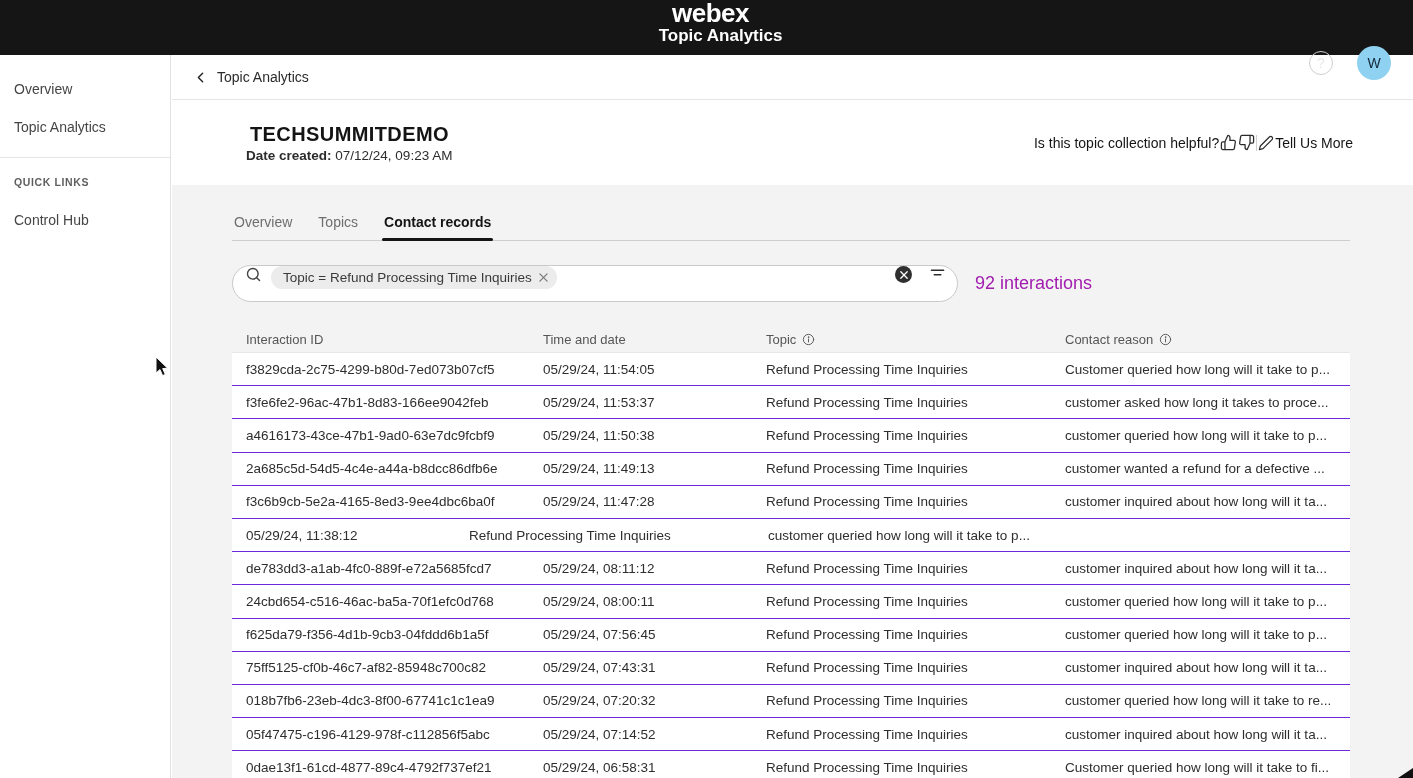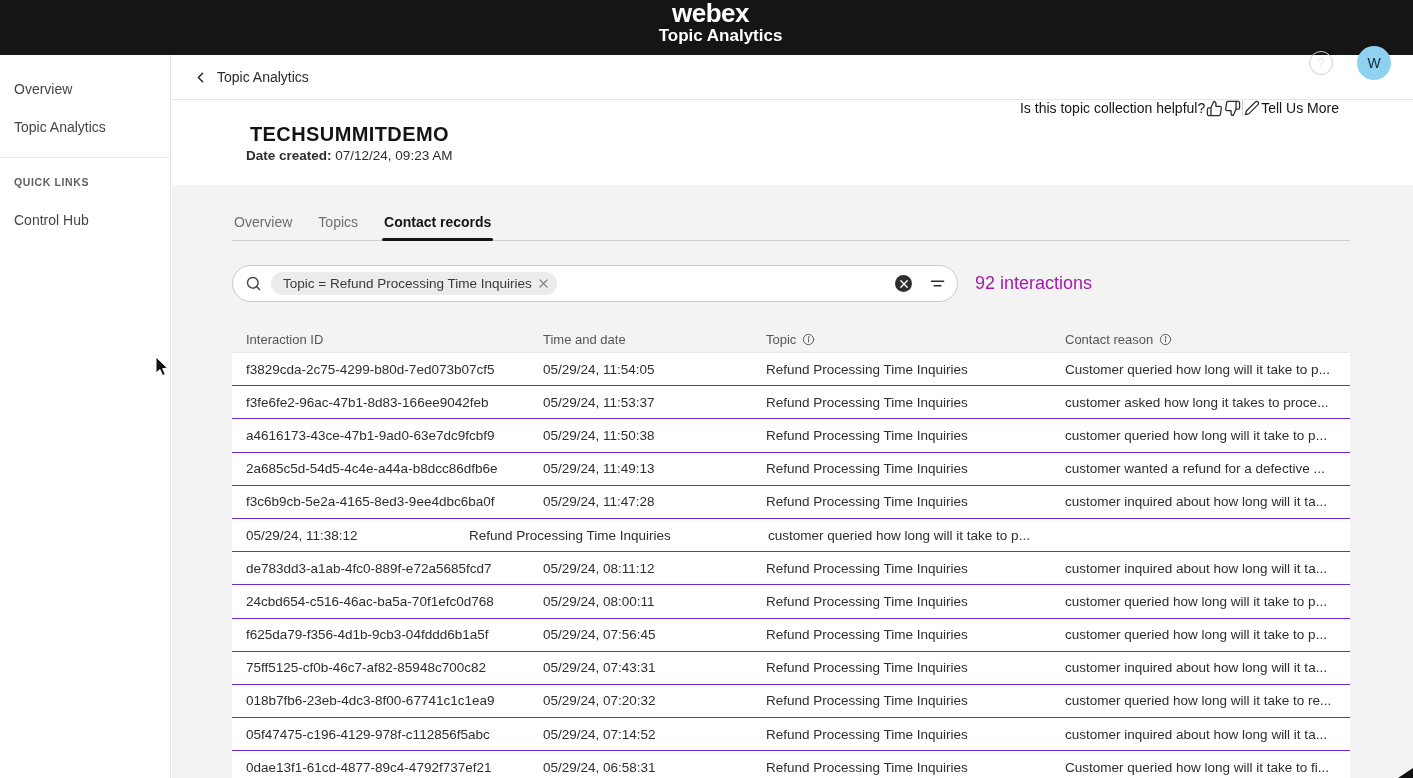--- a/index.html
+++ b/index.html
@@ -56,21 +56,21 @@
   .back-btn { display:flex; align-items:center; cursor:pointer; color:#222; }
   .breadcrumb-label { font-size:14px; color:#2b2b2b; }
 
   .title-bar { height:85px; background:#fff; position:relative; flex:none; }
   .page-title {
     position:absolute; left:78px; top:23px; font-size:20px; font-weight:700;
     letter-spacing:.02em; color:#141414;
   }
   .date-line { position:absolute; left:74px; top:48px; font-size:13.5px; color:#2d2d2d; }
   .date-label { font-weight:700; }
-  .feedback { position:absolute; right:74px; top:0; height:100%; display:flex; align-items:flex-start; gap:1px; }
+  .feedback { position:absolute; right:60px; top:0; height:100%; display:flex; align-items:center; gap:1px; }
   .feedback-q { font-size:14px; color:#141414; }
   .icon-btn { display:flex; align-items:center; color:#2b2b2b; cursor:pointer; }
   .v-sep { width:1px; height:16px; background:#cfcfcf; }
   .tell-more { font-size:14px; color:#141414; cursor:pointer; }
 
   
   .content {
     flex:1; background:#f3f3f3; padding:23px 63px 0 60px;
     display:flex; flex-direction:column; overflow:hidden;
   }
@@ -82,21 +82,21 @@
   }
   .tab.active { color:#141414; font-weight:600; }
   .tab.active::after {
     content:""; position:absolute; left:0; right:0; bottom:-1px; height:3px;
     background:#141414; border-radius:2px;
   }
 
   .filter-row { display:flex; align-items:center; margin-top:24px; flex:none; }
   .search-box {
     width:726px; height:37px; background:#fff; border:1px solid #c9c9c9;
-    border-radius:19px; display:flex; align-items:center; padding:0 12px; gap:9px;
+    border-radius:19px; display:flex; align-items:flex-start; padding:0 12px; gap:9px;
   }
   .search-icon-wrap { color:#444; display:flex; flex:none; }
   .chip {
     background:#ececec; border-radius:13px; padding:4px 9px 4px 12px;
     font-size:13.5px; color:#3a3a3a; display:flex; align-items:center; gap:7px; flex:none;
   }
   .chip-x { color:#7a7a7a; display:flex; cursor:pointer; }
   .search-spacer { flex:1; }
   .clear-btn {
     width:17px; height:17px; border-radius:50%; background:#2f2f2f; flex:none;

